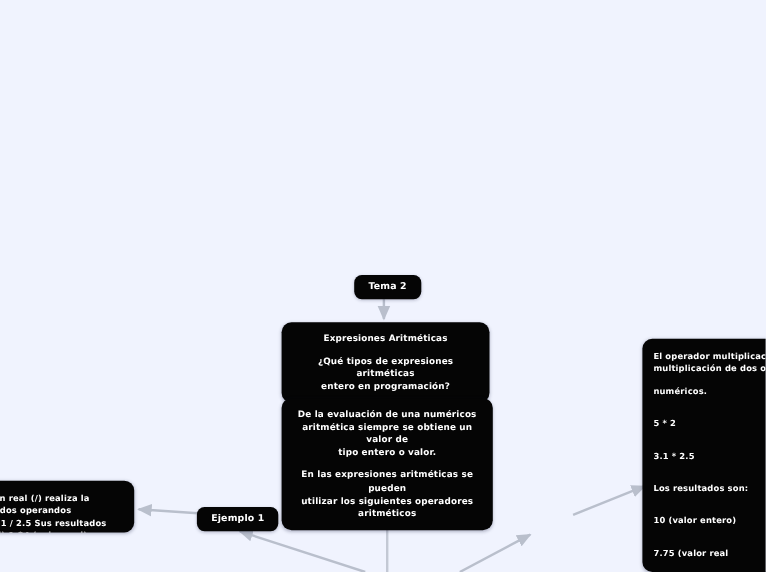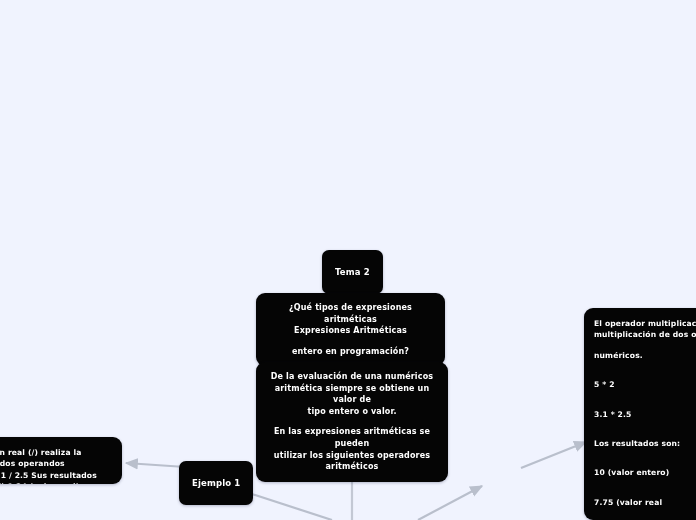--- a/index.html
+++ b/index.html
@@ -31,21 +31,21 @@
     background: #050505;
     color: #ffffff;
     border-radius: 8px;
     box-shadow: 0 1px 3px rgba(20,25,60,0.28);
     font-weight: bold;
     letter-spacing: 0.15px;
     -webkit-font-smoothing: antialiased;
   }
   .node.small {
     font-size: 8.5px;
-    padding: 17px 13px;
+    padding: 6px 13px;
     text-align: center;
     border-radius: 7px;
     line-height: 1.2;
   }
   .node.card {
     font-size: 8px;
     text-align: center;
     padding: 9px 12px;
     line-height: 1.45;
     border-radius: 9px;
@@ -111,22 +111,22 @@
     <g>
       <line x1="521" y1="468" x2="586" y2="442" stroke="#b9bfcc" stroke-width="2.2" marker-end="url(#ah)"></line>
     </g>
   </svg>
 
   <div class="node small" id="node-tema2">
     <span class="line">Tema 2</span>
   </div>
 
   <div class="node card" id="node-expresiones">
+    <span class="line title-row">Expresiones Aritméticas</span>
     <span class="line">¿Qué tipos de expresiones aritméticas</span>
-    <span class="line title-row">Expresiones Aritméticas</span>
     <span class="line">entero en programación?</span>
   </div>
 
   <div class="node card" id="node-evaluacion">
     <span class="line">De la evaluación de una numéricos</span>
     <span class="line">aritmética siempre se obtiene un valor de</span>
     <span class="line">tipo entero o valor.</span>
     <span class="gap"></span>
     <span class="line">En las expresiones aritméticas se pueden</span>
     <span class="line">utilizar los siguientes operadores</span>

